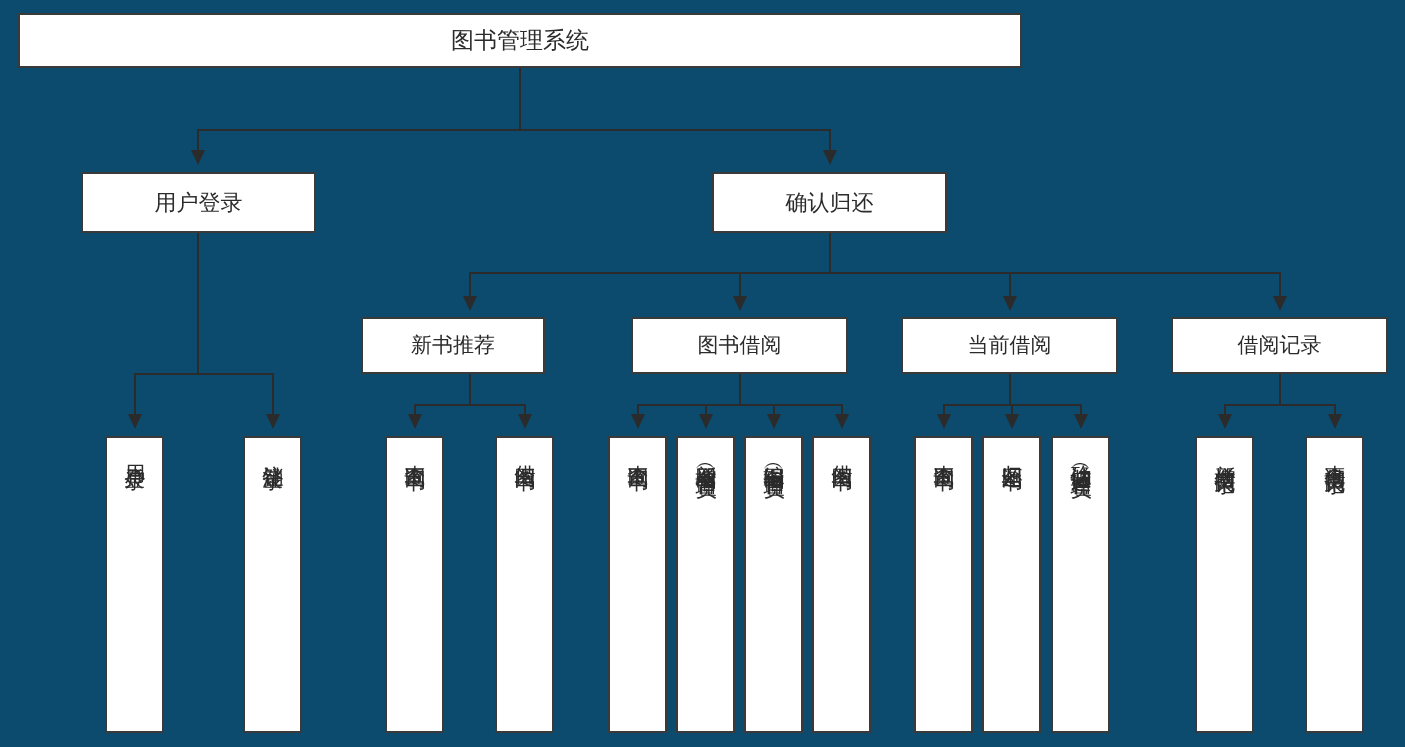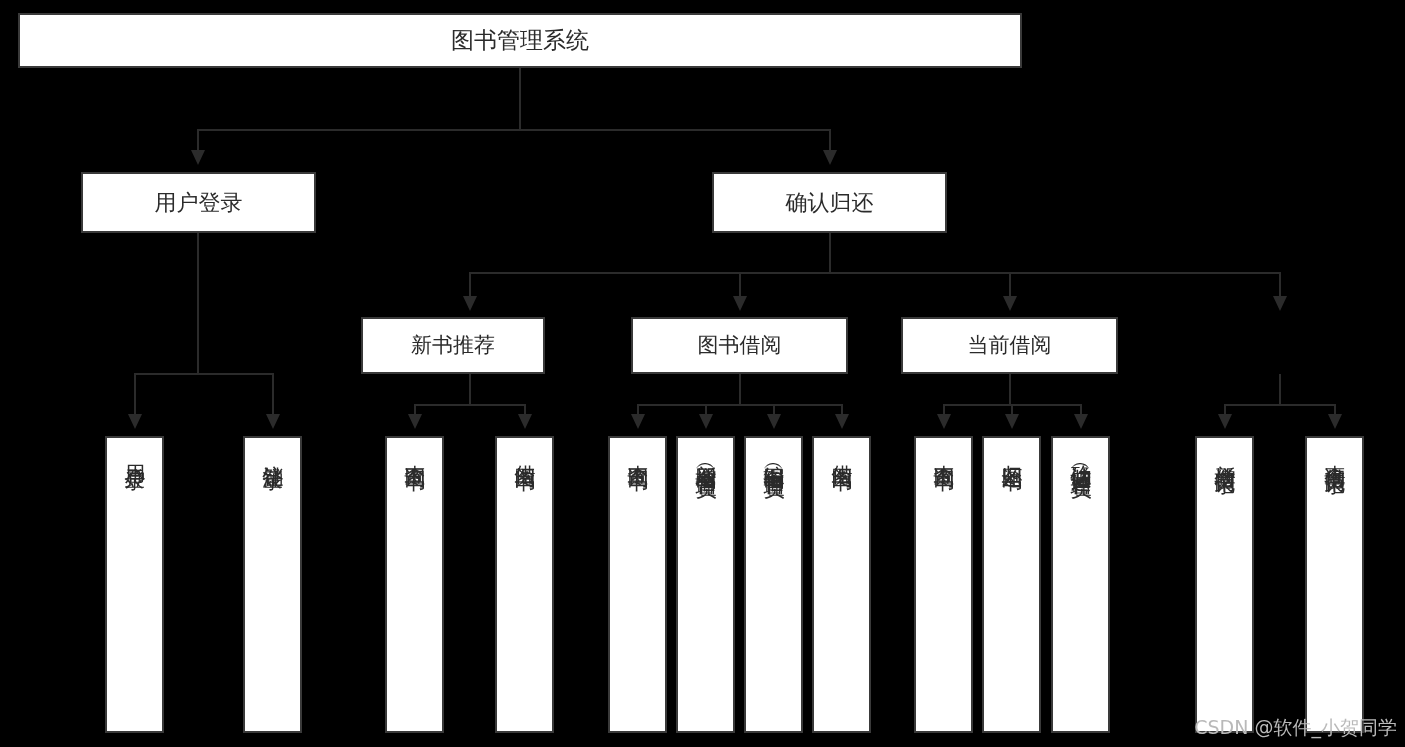--- a/index.html
+++ b/index.html
@@ -8,21 +8,21 @@
     padding: 0;
     background: #ffffff;
   }
   body {
     font-family: "DejaVu Sans", "Liberation Sans", sans-serif;
   }
   #canvas {
     position: relative;
     width: 1405px;
     height: 747px;
-    background: #000000;
+    background: #0c4a6e;
     overflow: hidden;
   }
   
   .node {
     position: absolute;
     box-sizing: border-box;
     background: #ffffff;
     border: 2px solid #3a3a3a;
     display: flex;
     align-items: center;
@@ -128,20 +128,23 @@
 
   <div class="node l3" style="left:361px; top:317px; width:184px; height:57px;">
     <span>新书推荐</span>
   </div>
   <div class="node l3" style="left:901px; top:317px; width:217px; height:57px;">
     <span>当前借阅</span>
   </div>
   <div class="node l3" style="left:631px; top:317px; width:217px; height:57px;">
     <span>图书借阅</span>
   </div>
+  <div class="node l3" style="left:1171px; top:317px; width:217px; height:57px;">
+    <span>借阅记录</span>
+  </div>
 
   <div class="vline" style="left:469px; top:374px; width:2px; height:31px;"></div>
   <div class="hline" style="left:414px; top:404px; width:111px; height:2px;"></div>
   <div class="vline" style="left:414px; top:404px; width:2px; height:12px;"></div>
   <div class="arrow" style="left:408px; top:414px;"></div>
   <div class="vline" style="left:524px; top:404px; width:2px; height:12px;"></div>
   <div class="arrow" style="left:518px; top:414px;"></div>
 
   <div class="vline" style="left:739px; top:374px; width:2px; height:31px;"></div>
   <div class="hline" style="left:637px; top:404px; width:206px; height:2px;"></div>
@@ -207,15 +210,14 @@
     <span class="vtext">确认归还（管理员）</span>
   </div>
 
   <div class="node leaf" style="left:1195px; top:436px; width:59px; height:297px;">
     <span class="vtext">新增借阅记录</span>
   </div>
   <div class="node leaf" style="left:1305px; top:436px; width:59px; height:297px;">
     <span class="vtext">查询借阅记录</span>
   </div>
 
-  <div class="watermark">CSDN @软件_小贺同学</div>
 
 </div>
 
 </body></html>

